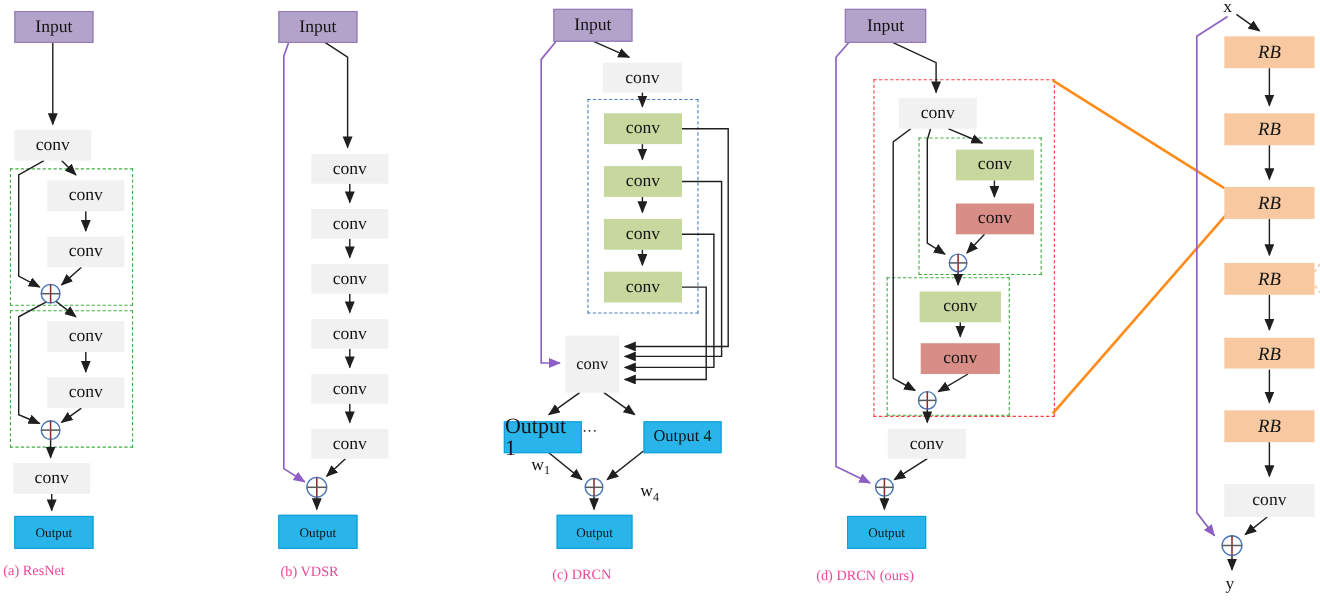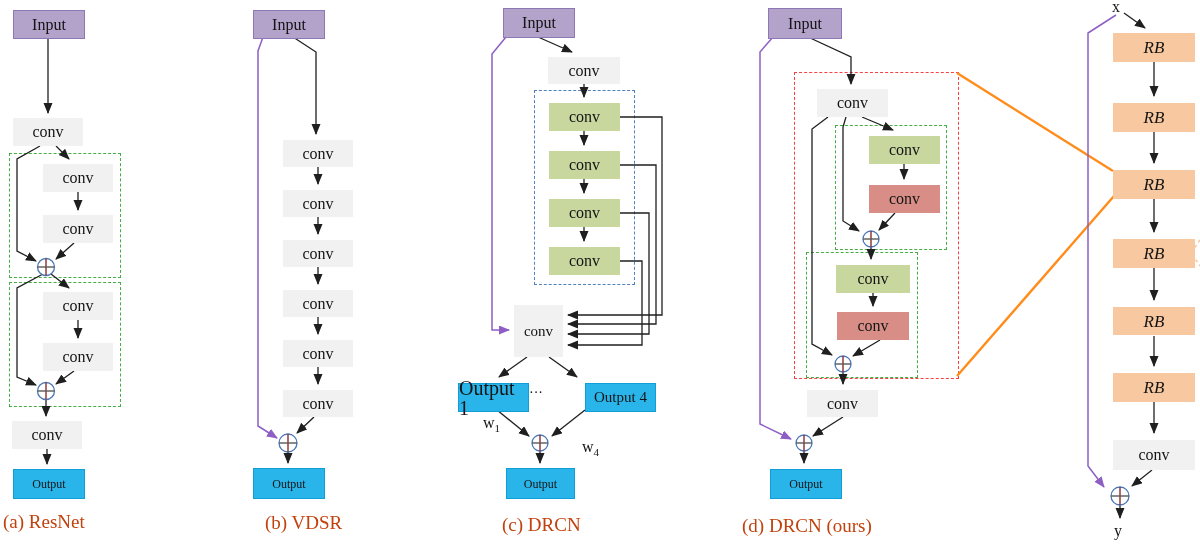--- a/index.html
+++ b/index.html
@@ -11,21 +11,21 @@
   .input{background:var(--input_fill);border:1px solid var(--input_border);text-align:right;}
   .conv{background:var(--conv_fill);}
   .gconv{background:var(--green_fill);}
   .rconv{background:var(--red_fill);}
   .out{background:var(--output_fill);border:1px solid var(--output_border);font-size:12px;}
   .rb{background:var(--rb_fill);font-size:17px;font-style:italic;}
   .dashed{position:absolute;z-index:1;}
   .dg{border:1px dashed var(--dash_green);}
   .db{border:1px dashed var(--dash_blue);}
   .dr{border:1px dashed var(--dash_red);}
-  .caption{position:absolute;z-index:3;font-size:19px;color:#c2410c;white-space:nowrap;}
+  .caption{position:absolute;z-index:3;font-size:13px;color:#ec4899;white-space:nowrap;}
   .lbl{position:absolute;z-index:3;font-size:16px;color:#141414;white-space:nowrap;}
   .lbl sub{font-size:11px;}
   .wire{stroke:var(--line);stroke-width:1.3;fill:none;}
   .wireP{stroke:var(--purple);stroke-width:1.5;fill:none;}
   .wireO{stroke:var(--orange);stroke-width:2.4;fill:none;}
   .wireF{stroke:#f2c49c;stroke-width:1.4;fill:none;stroke-dasharray:3 3;}
   .mb{fill:var(--line);}
   .mp{fill:var(--purple);}
   .op-c{fill:#fff;stroke:#4a78b8;stroke-width:1.3;}
   .op-v{stroke:#8b2b2b;stroke-width:1.4;}
@@ -173,21 +173,21 @@
   <div class="caption" style="left:3px;top:511px;">(a) ResNet</div>
 
   <div class="box input" style="left:253px;top:10px;width:70px;height:27px;">Input</div>
   <div class="box conv" style="left:283px;top:140px;width:70px;height:27px;">conv</div>
   <div class="box conv" style="left:283px;top:190px;width:70px;height:27px;">conv</div>
   <div class="box conv" style="left:283px;top:240px;width:70px;height:27px;">conv</div>
   <div class="box conv" style="left:283px;top:290px;width:70px;height:27px;">conv</div>
   <div class="box conv" style="left:283px;top:340px;width:70px;height:27px;">conv</div>
   <div class="box conv" style="left:283px;top:390px;width:70px;height:27px;">conv</div>
   <div class="box out" style="left:253px;top:468px;width:70px;height:29px;">Output</div>
-  <div class="caption" style="left:265px;top:512px;">(b) VDSR</div>
+  <div class="caption" style="left:255px;top:512px;">(b) VDSR</div>
 
   <div class="box input" style="left:503px;top:8px;width:70px;height:28px;">Input</div>
   <div class="box conv" style="left:548px;top:57px;width:72px;height:27px;">conv</div>
   <div class="box gconv" style="left:549px;top:103px;width:71px;height:28px;">conv</div>
   <div class="box gconv" style="left:549px;top:151px;width:71px;height:28px;">conv</div>
   <div class="box gconv" style="left:549px;top:199px;width:71px;height:28px;">conv</div>
   <div class="box gconv" style="left:549px;top:247px;width:71px;height:28px;">conv</div>
   <div class="box conv" style="left:514px;top:305px;width:49px;height:52px;font-size:15px;">conv</div>
   <div class="box out" style="left:458px;top:383px;width:69px;height:27px;font-size:20px;">Output 1</div>
   <div class="box out" style="left:553px;top:383px;width:69px;height:27px;font-size:15px;margin-left:32px;">Output 4</div>

